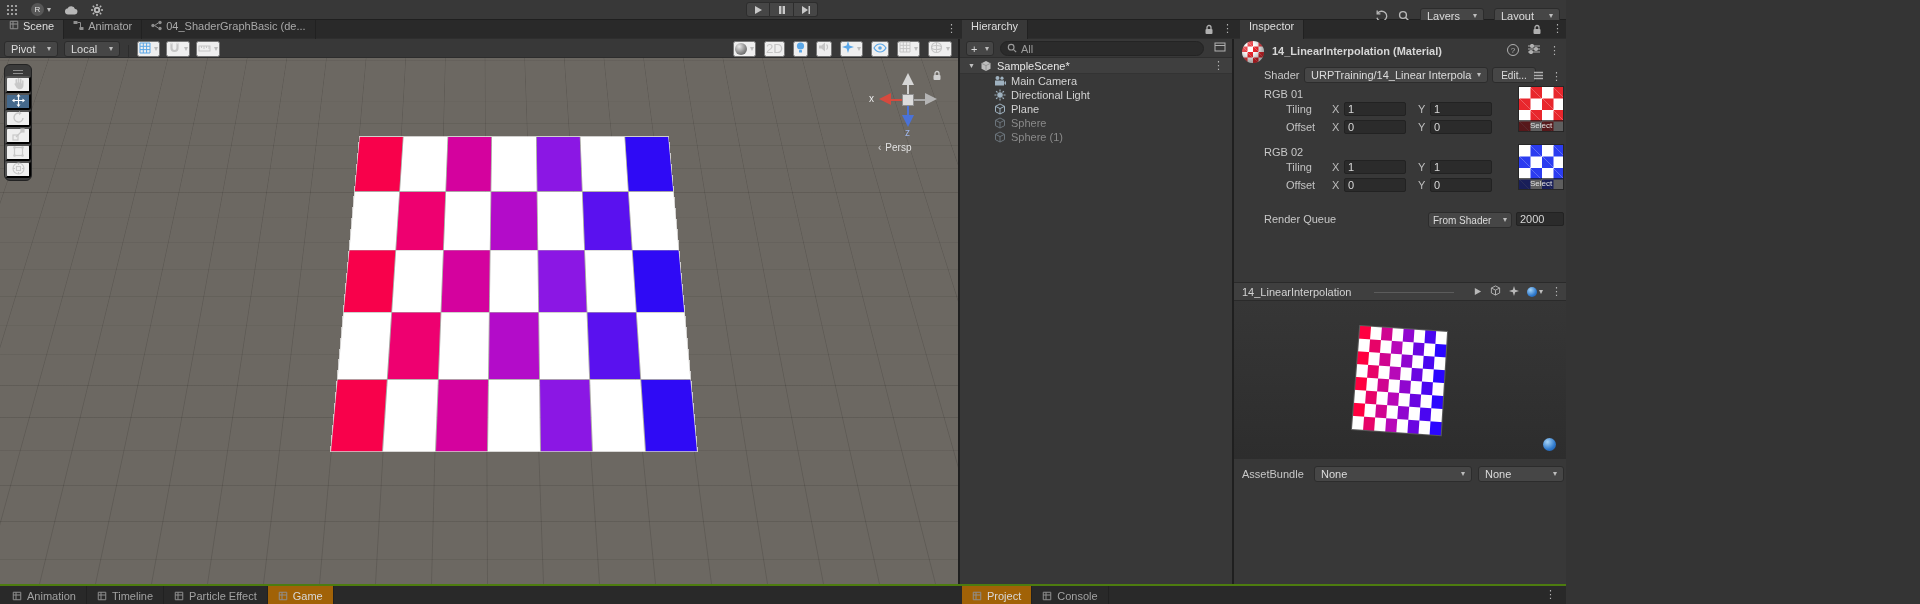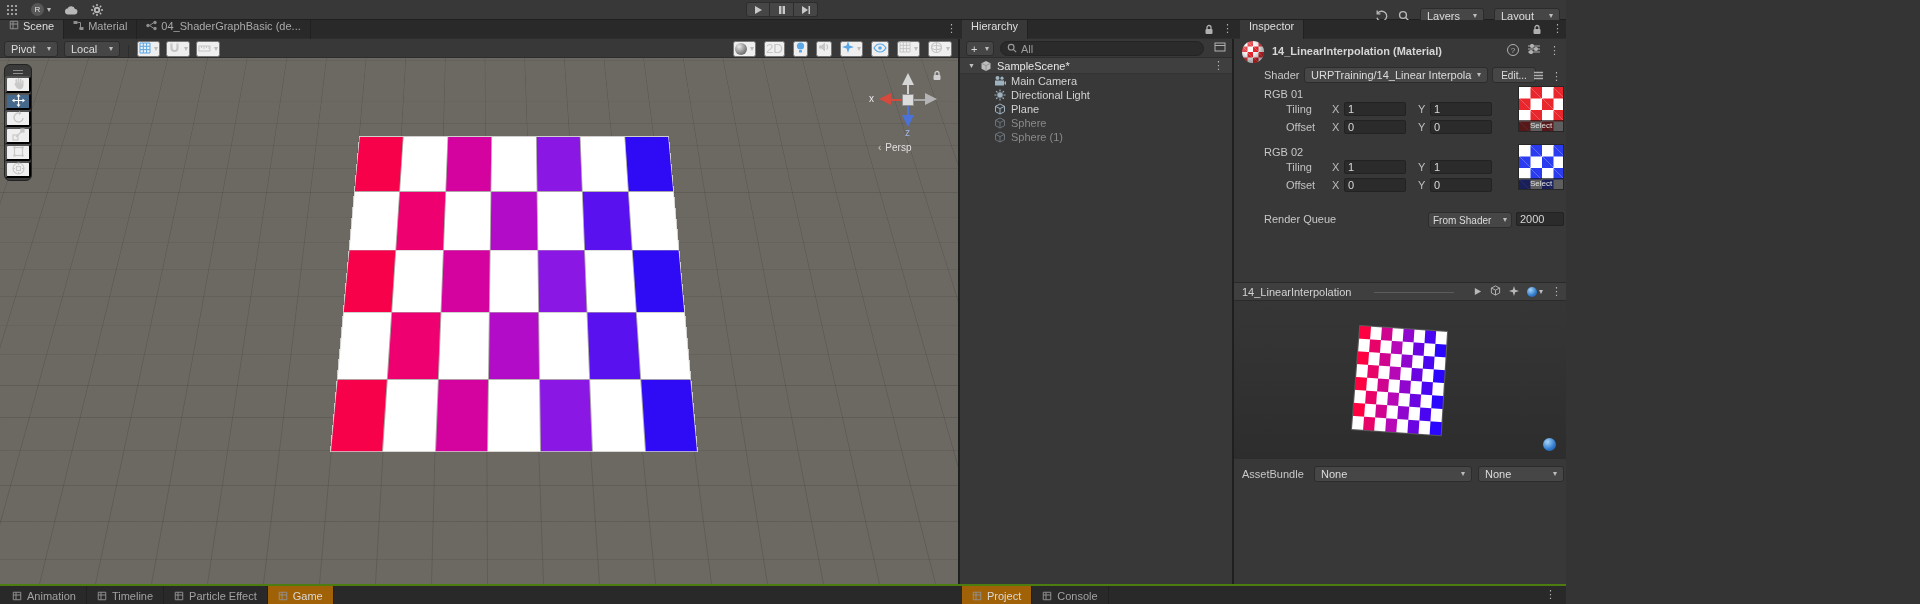--- a/index.html
+++ b/index.html
@@ -256,21 +256,21 @@
             <span class="tlabel">Scene</span>
           </div>
           <div class="tab">
             <span class="tabicon">
               <svg width="11" height="11" viewBox="0 0 11 11">
                 <rect x="0.5" y="1" width="4" height="3" rx="0.5" fill="#8f8f8f"></rect>
                 <rect x="6.5" y="7" width="4" height="3" rx="0.5" fill="#8f8f8f"></rect>
                 <path d="M4.5 2.5h3v6h-1" stroke="#8f8f8f" fill="none"></path>
               </svg>
             </span>
-            <span class="tlabel">Material</span>
+            <span class="tlabel">Animator</span>
           </div>
           <div class="tab">
             <span class="tabicon">
               <svg width="11" height="11" viewBox="0 0 11 11">
                 <circle cx="2" cy="5.5" r="1.7" fill="#8f8f8f"></circle>
                 <circle cx="9" cy="2.5" r="1.7" fill="#8f8f8f"></circle>
                 <circle cx="9" cy="8.5" r="1.7" fill="#8f8f8f"></circle>
                 <path d="M3.5 5.5l4-2.7M3.5 5.5l4 2.7" stroke="#8f8f8f" fill="none"></path>
               </svg>
             </span>

